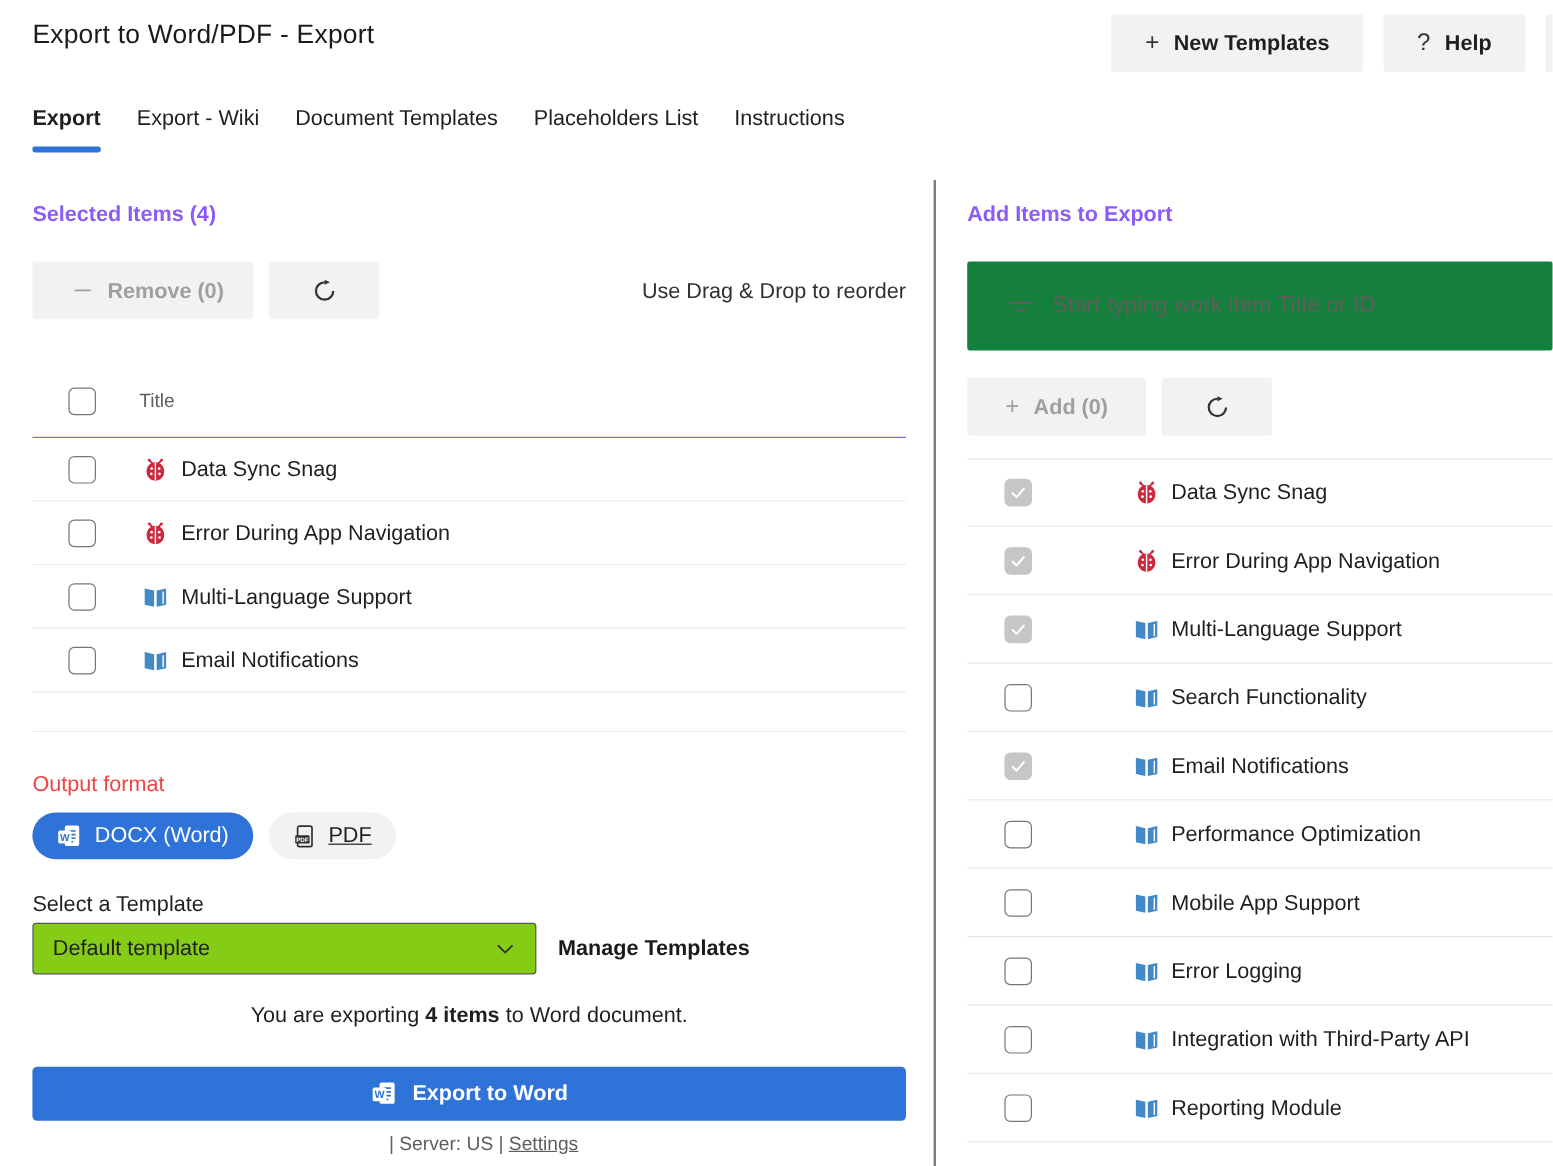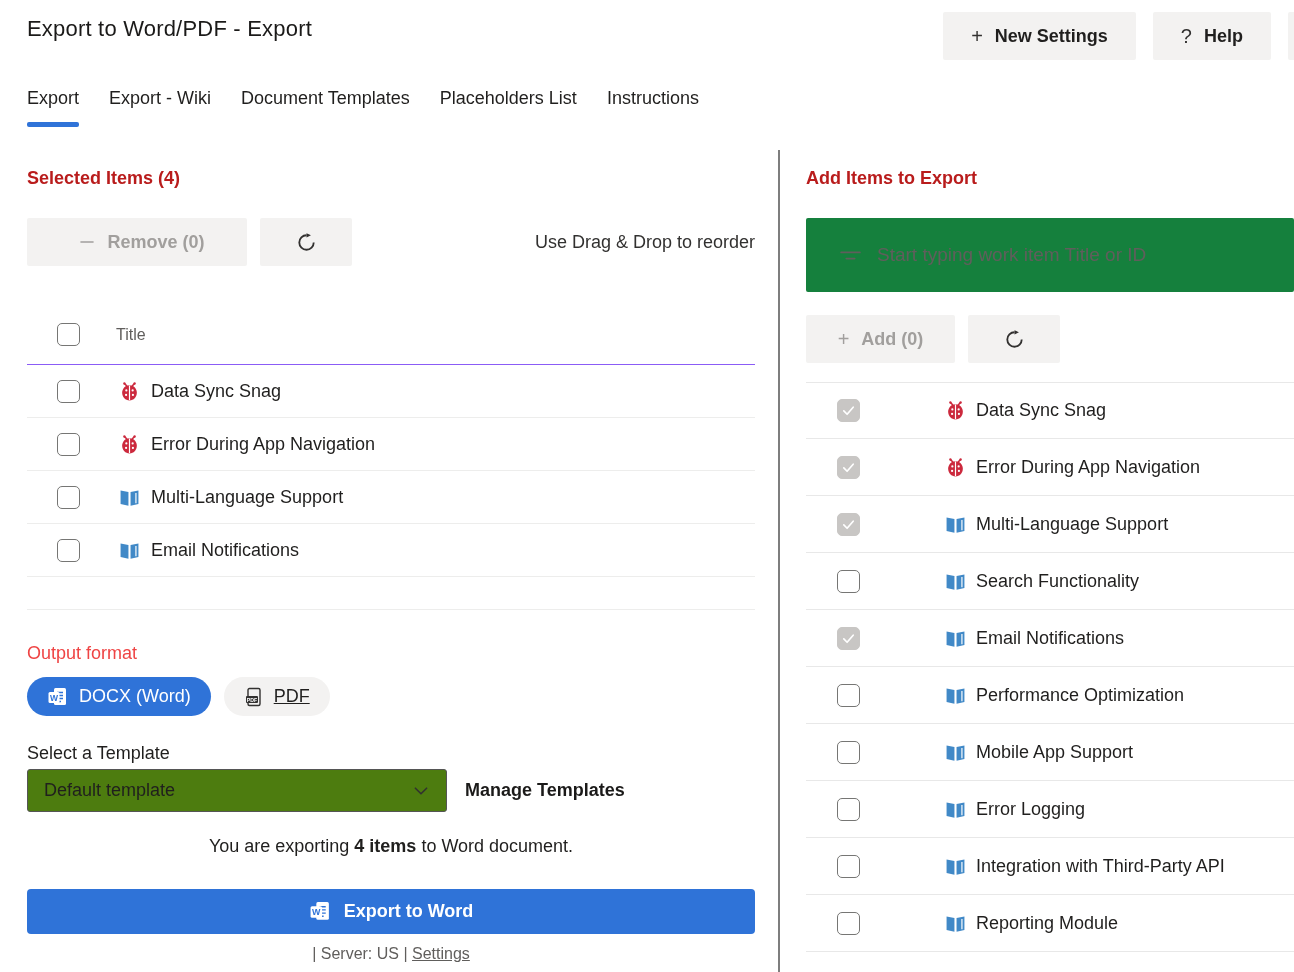--- a/index.html
+++ b/index.html
@@ -10,28 +10,28 @@
   
   .page-title { position:absolute; left:27px; top:16px; font-size:22px; font-weight:400; color:#1b1a19; letter-spacing:.2px; }
   .header-actions { position:absolute; right:0; top:12px; display:flex; gap:17px; }
   .hbtn { height:48px; background:#f3f2f1; border:none; border-radius:2px; display:flex; align-items:center; justify-content:center; gap:12px; font-family:inherit; font-size:18px; font-weight:600; color:#201f1e; cursor:pointer; padding:0 28px; }
   .hbtn .glyph { font-size:20px; font-weight:400; color:#323130; }
   .btn-sliver { width:6px; height:48px; background:#f3f2f1; border-radius:2px 0 0 2px; }
 
   
   .tabbar { position:absolute; left:27px; top:88px; display:flex; gap:30px; }
   .tab { position:relative; font-size:18px; color:#201f1e; padding-bottom:18px; cursor:pointer; white-space:nowrap; }
-  .tab.active { font-weight:400; }
+  .tab.active { font-weight:700; }
   .tab.active::after { content:""; position:absolute; left:0; right:0; bottom:0; height:5px; border-radius:2px; background:var(--accent); }
 
   
   .vdivider { position:absolute; left:778px; top:150px; bottom:0; width:2px; background:#7e7e7e; }
   .left-panel  { position:absolute; left:27px;  top:165px; width:728px; height:807px; }
   .right-panel { position:absolute; left:806px; top:165px; width:488px; height:807px; }
-  .panel-heading { position:absolute; left:0; top:3px; font-size:18px; font-weight:700; color:#b91c1c; }
+  .panel-heading { position:absolute; left:0; top:3px; font-size:18px; font-weight:700; color:#8b5cf6; }
 
   
   .toolbar { position:absolute; left:0; right:0; display:flex; align-items:center; }
   .tbtn { height:48px; background:#f3f2f1; border:none; border-radius:2px; display:flex; align-items:center; justify-content:center; gap:12px; font-family:inherit; font-size:18px; font-weight:600; cursor:default; }
   .tbtn.disabled { color:#a19f9d; }
   .iconbtn { width:92px; }
   .hint { margin-left:auto; font-size:18px; color:#323130; }
 
   
   .checkbox { width:23px; height:23px; border:1px solid #767674; border-radius:5px; background:#fff; flex:none; display:flex; align-items:center; justify-content:center; }
@@ -52,29 +52,29 @@
   
   .out-label { position:absolute; left:0; top:478px; font-size:18px; color:#ef4444; }
   .pills { position:absolute; left:0; top:512px; display:flex; gap:13px; }
   .pill { height:39px; border-radius:20px; border:none; display:flex; align-items:center; gap:10px; font-family:inherit; font-size:18px; padding:0 20px; cursor:pointer; }
   .pill.selected { background:var(--accent); color:#fff; }
   .pill.plain { background:#f3f2f1; color:#201f1e;text-decoration:underline; }
 
   
   .tpl-label { position:absolute; left:0; top:578px; font-size:18px; color:#201f1e; }
   .tpl-row { position:absolute; left:0; top:604px; display:flex; align-items:center; }
-  .select { width:420px; height:43px; border:1px solid #555; border-radius:3px; background:#4d7c0f; display:flex; align-items:center; padding:0 16px; font-size:18px; cursor:pointer; }
+  .select { width:420px; height:43px; border:1px solid #555; border-radius:3px; background:#84cc16; display:flex; align-items:center; padding:0 16px; font-size:18px; cursor:pointer; }
   .select .chevron { margin-left:auto; display:flex; }
   .manage-link { margin-left:18px; font-size:18px; font-weight:700; color:#1b1a19; cursor:pointer; white-space:nowrap; }
 
   
   .summary { position:absolute; left:0; top:671px; width:100%; text-align:center; font-size:18px; color:#201f1e; }
   .summary b { font-weight:700; }
   .export-btn { position:absolute; left:0; top:724px; width:728px; height:45px; background:var(--accent); color:#fff; border:none; border-radius:4px; font-family:inherit; font-size:18px; font-weight:700; display:flex; align-items:center; justify-content:center; gap:12px; cursor:pointer; }
-  .lfooter { position:absolute; left:0; top:780px; width:100%; text-align:center; font-size:16px; color:#605e5c; }
+  .lfooter { position:absolute; left:12px; top:780px; width:100%; text-align:center; font-size:16px; color:#605e5c; }
   .lfooter .settings { text-decoration:underline; cursor:pointer; color:#605e5c; }
 
   
   .searchbox { position:absolute; left:0; top:53px; width:488px; height:74px; background:#15803d; border-radius:2px; display:flex; align-items:center; }
   .searchbox .filter-glyph { margin-left:32px; display:flex; flex:none; }
   .searchbox input { margin-left:14px; border:none; outline:none; background:transparent; font-family:inherit; font-size:19px; color:#201f1e; width:360px; }
   .searchbox input::placeholder { color:#605e5c; opacity:1; }
   .right-toolbar { top:150px; }
   .rlist { position:absolute; left:0; top:217px; width:488px; }
   .rrow { height:57px; display:flex; align-items:center; border-bottom:1px solid #e8e8e8; }
@@ -86,21 +86,21 @@
 </head>
 <body>
 
 <div class="page" style="--accent: #2f73d8;">
 
   <div class="page-title">Export to Word/PDF - Export</div>
 
   <div class="header-actions">
     <button class="hbtn">
       <span class="glyph">+</span>
-      <span>New Settings</span>
+      <span>New Templates</span>
     </button>
     <button class="hbtn">
       <span class="glyph">?</span>
       <span>Help</span>
     </button>
     <div class="btn-sliver"></div>
   </div>
 
   <div class="tabbar">
     <div class="tab active"><span>Export</span></div>
@@ -109,21 +109,21 @@
     <div class="tab"><span>Placeholders List</span></div>
     <div class="tab"><span>Instructions</span></div>
   </div>
 
   <div class="vdivider"></div>
 
   <div class="left-panel">
     <div class="panel-heading">Selected Items (4)</div>
 
     <div class="toolbar" style="top:53px;">
-      <button class="tbtn disabled" style="width:220px;padding-left:10px;">
+      <button class="tbtn disabled" style="width:184px;padding-left:10px;">
         <svg width="16" height="16" viewBox="0 0 16 16">
             <path d="M2 8h12" stroke="#a19f9d" stroke-width="1.6" stroke-linecap="round"></path>
           </svg>
         <span>Remove (0)</span>
       </button>
       <button class="tbtn iconbtn" style="margin-left:13px;">
         <svg width="21" height="21" viewBox="0 0 16 16">
           <path d="M8 2.5 a5.5 5.5 0 1 0 5.5 5.5" fill="none" stroke="#323130" stroke-width="1.4"></path>
           <path d="M8 0.9 L11.4 2.5 L8 4.1 Z" fill="#323130"></path>
         </svg>

